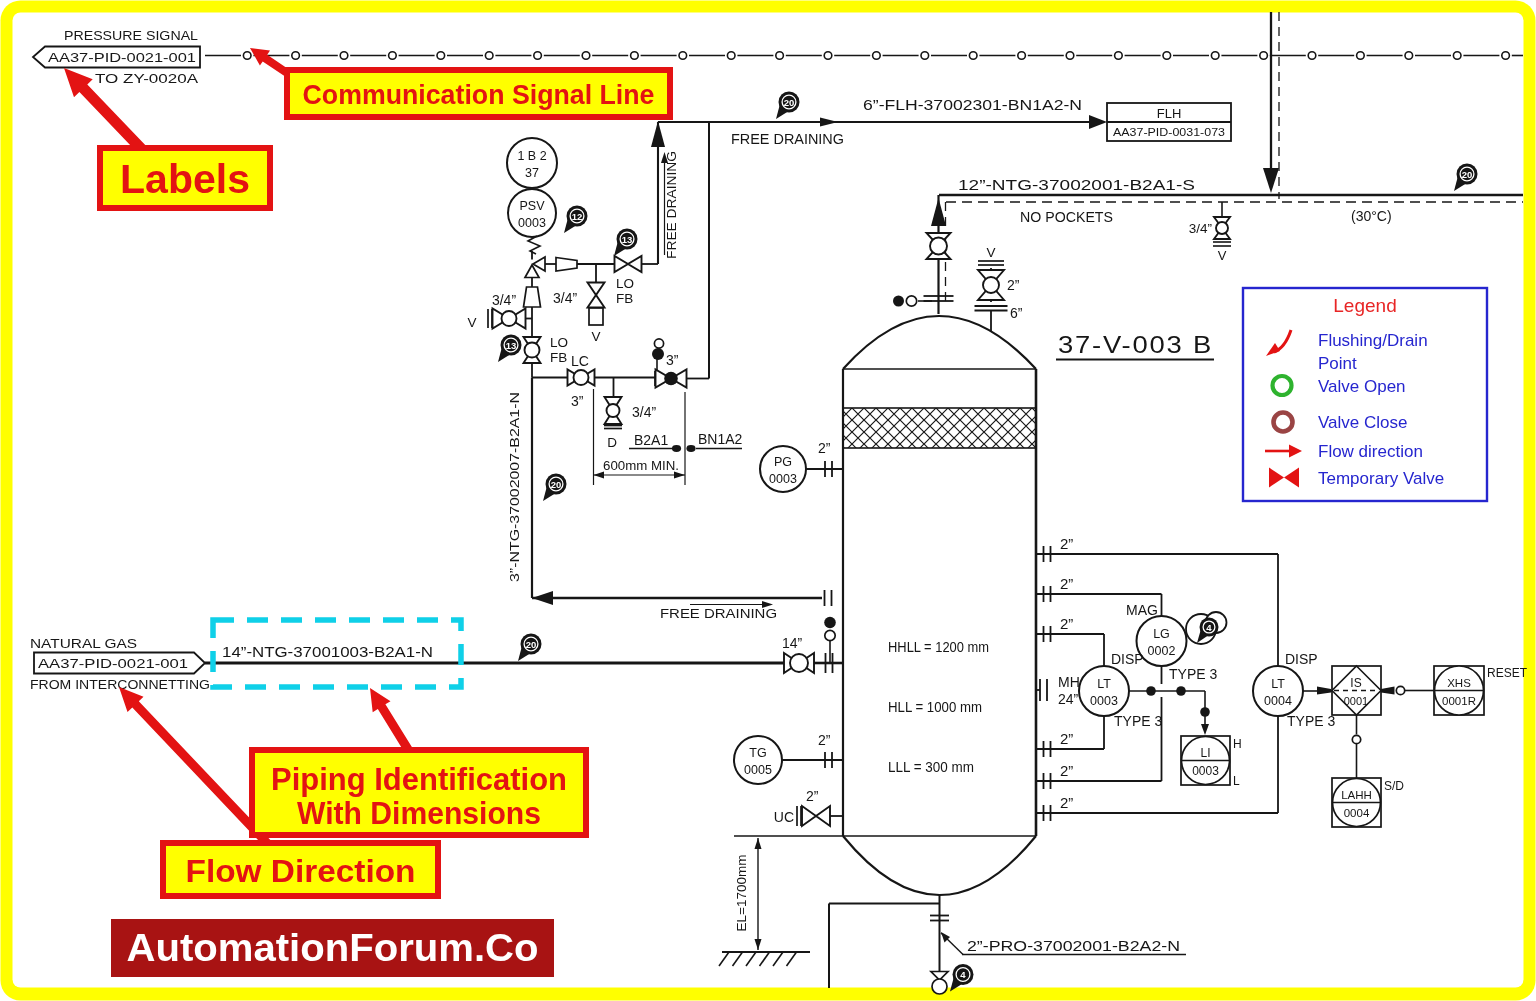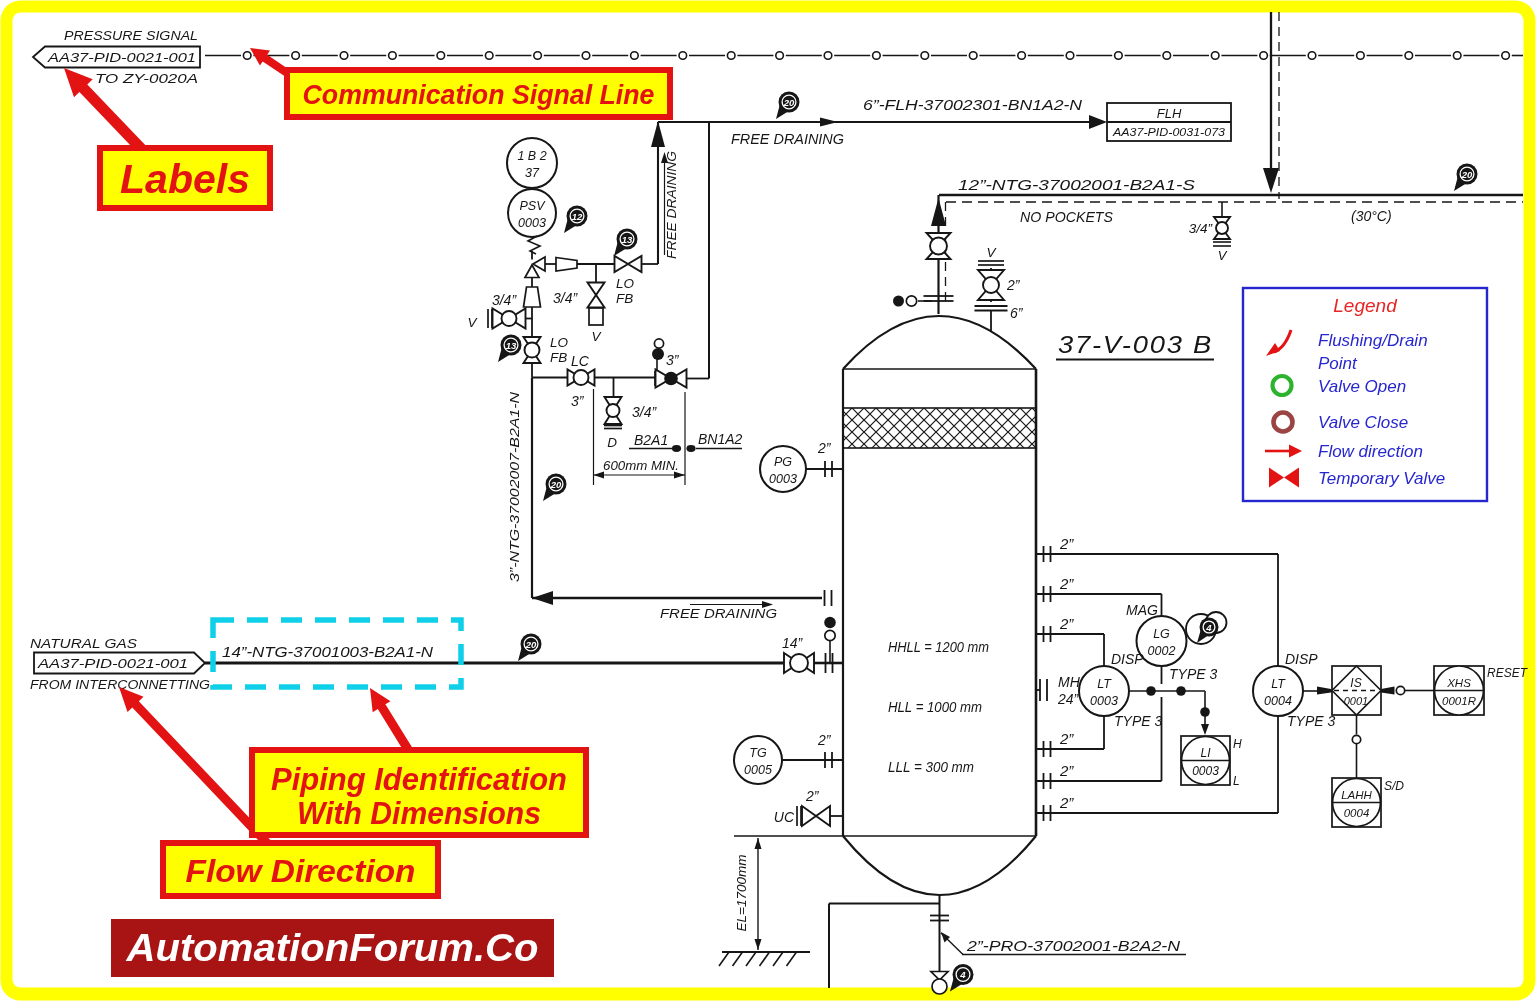--- a/index.html
+++ b/index.html
@@ -1,17 +1,17 @@
 <!DOCTYPE html>
 <html><head>
 <meta charset="utf-8">
 <style>
   html,body{margin:0;padding:0;}
   body{width:1536px;height:1001px;overflow:hidden;background:#ffff00;font-family:"Liberation Sans",sans-serif;}
-  #stage{position:relative;width:1536px;height:1001px;font-style:italic;}
+  #stage{position:relative;width:1536px;height:1001px;}
   svg{display:block;}
   svg text{white-space:pre;font-family:"Liberation Sans",sans-serif;fill:#161616;}
 </style>
 </head>
 <body>
 
 <div id="stage">
 <svg width="1536" height="1001" viewBox="0 0 1536 1001">
 <defs>
 <pattern id="xhatch" width="12" height="12" patternUnits="userSpaceOnUse">

